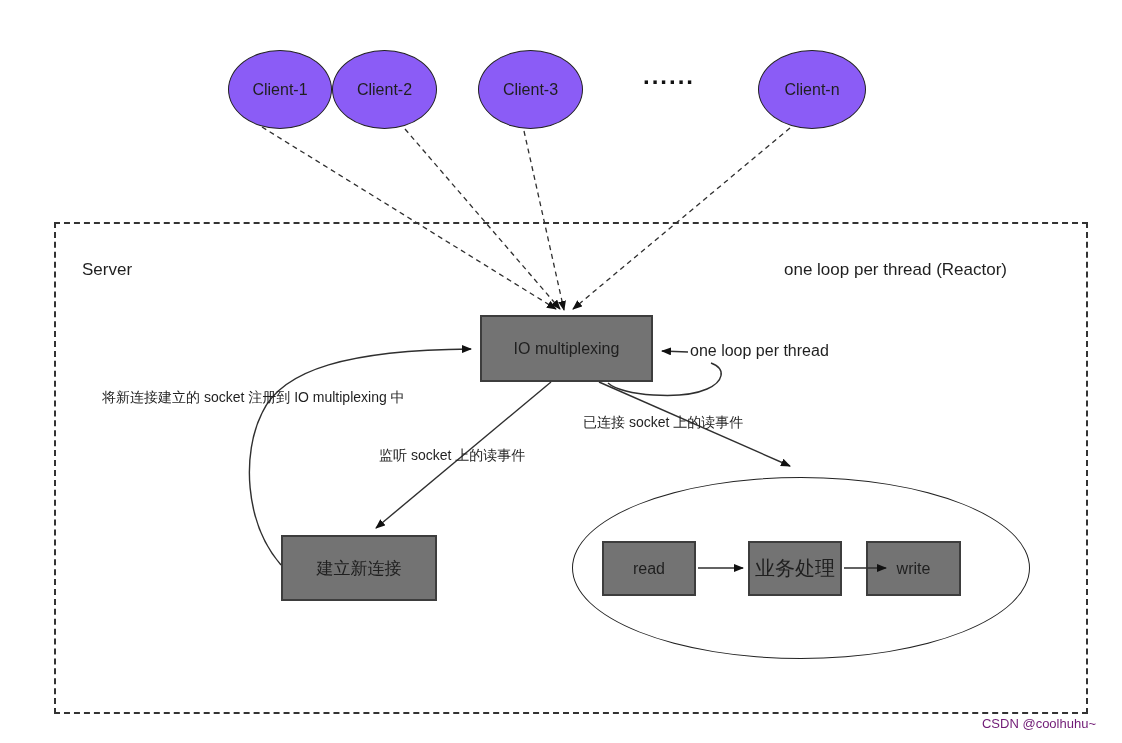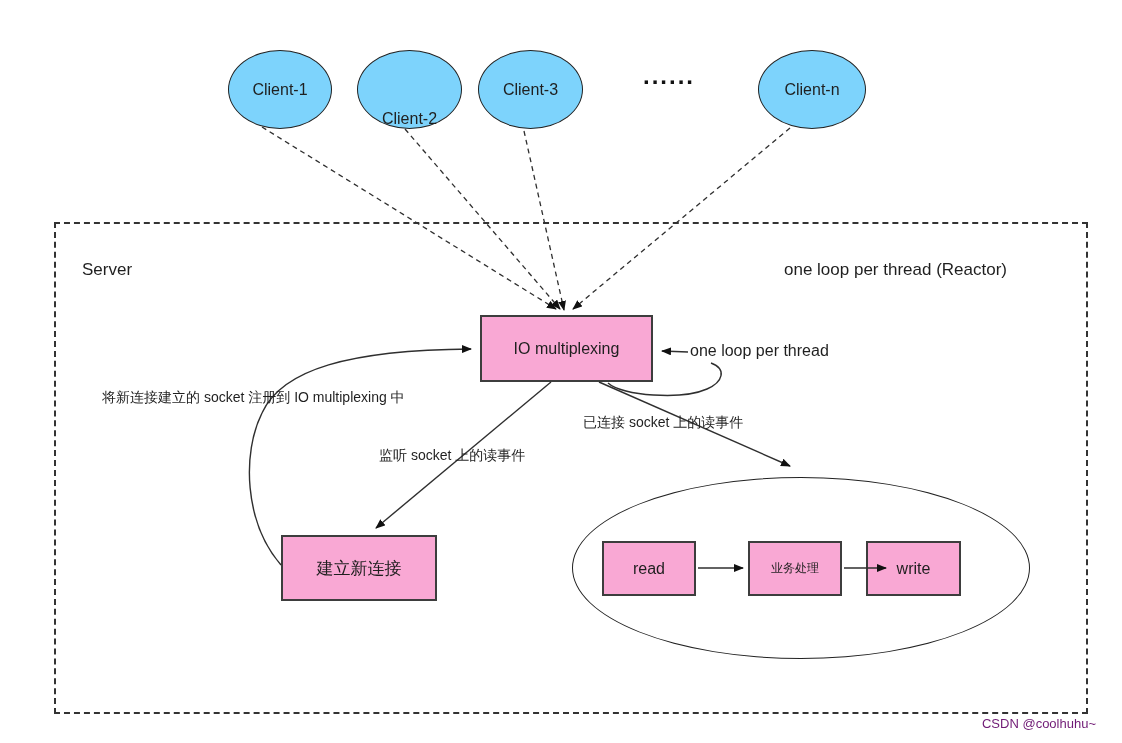--- a/index.html
+++ b/index.html
@@ -16,37 +16,37 @@
   
   .server-rect {
     position: absolute; left: 54px; top: 222px; width: 1030px; height: 488px;
     border: 2px dashed #333333; z-index: 1;
   }
   .big-ellipse {
     position: absolute; left: 572px; top: 477px; width: 456px; height: 180px;
     border: 1.5px solid #222222; border-radius: 50%; z-index: 2;
   }
   .node-box {
-    position: absolute; background: #f9a8d4; border: 2px solid #3d3d3d;
+    position: absolute; background: #737373; border: 2px solid #3d3d3d;
     display: flex; align-items: center; justify-content: center;
     z-index: 3; box-sizing: border-box; white-space: nowrap;
   }
   .box-io        { left: 480px; top: 315px; width: 173px; height: 67px; font-size: 16px; }
   .box-newconn   { left: 281px; top: 535px; width: 156px; height: 66px; font-size: 17px; }
   .box-read      { left: 602px; top: 541px; width: 94px;  height: 55px; font-size: 16px; }
-  .box-business  { left: 748px; top: 541px; width: 94px;  height: 55px; font-size: 12px; }
+  .box-business  { left: 748px; top: 541px; width: 94px;  height: 55px; font-size: 20px; }
   .box-write     { left: 866px; top: 541px; width: 95px;  height: 55px; font-size: 16px; }
 
   .client {
     position: absolute; border: 1.5px solid #222222; border-radius: 50%;
     display: flex; align-items: center; justify-content: center;
-    font-size: 16px; z-index: 3; box-sizing: border-box; background: #7dd3fc;
+    font-size: 16px; z-index: 3; box-sizing: border-box; background: #8b5cf6;
   }
   .client-1 { left: 228px; top: 50px; width: 104px; height: 79px; }
-  .client-2 { left: 357px; top: 50px; width: 105px; height: 79px; align-items: flex-end; }
+  .client-2 { left: 332px; top: 50px; width: 105px; height: 79px; }
   .client-3 { left: 478px; top: 50px; width: 105px; height: 79px; }
   .client-n { left: 758px; top: 50px; width: 108px; height: 79px; }
 
   .dots {
     position: absolute; left: 638px; top: 64px; width: 62px;
     font-size: 24px; font-weight: 700; letter-spacing: 2px;
     text-align: center; z-index: 3; color: #111111; line-height: 1;
   }
 
   svg.connector-layer {

